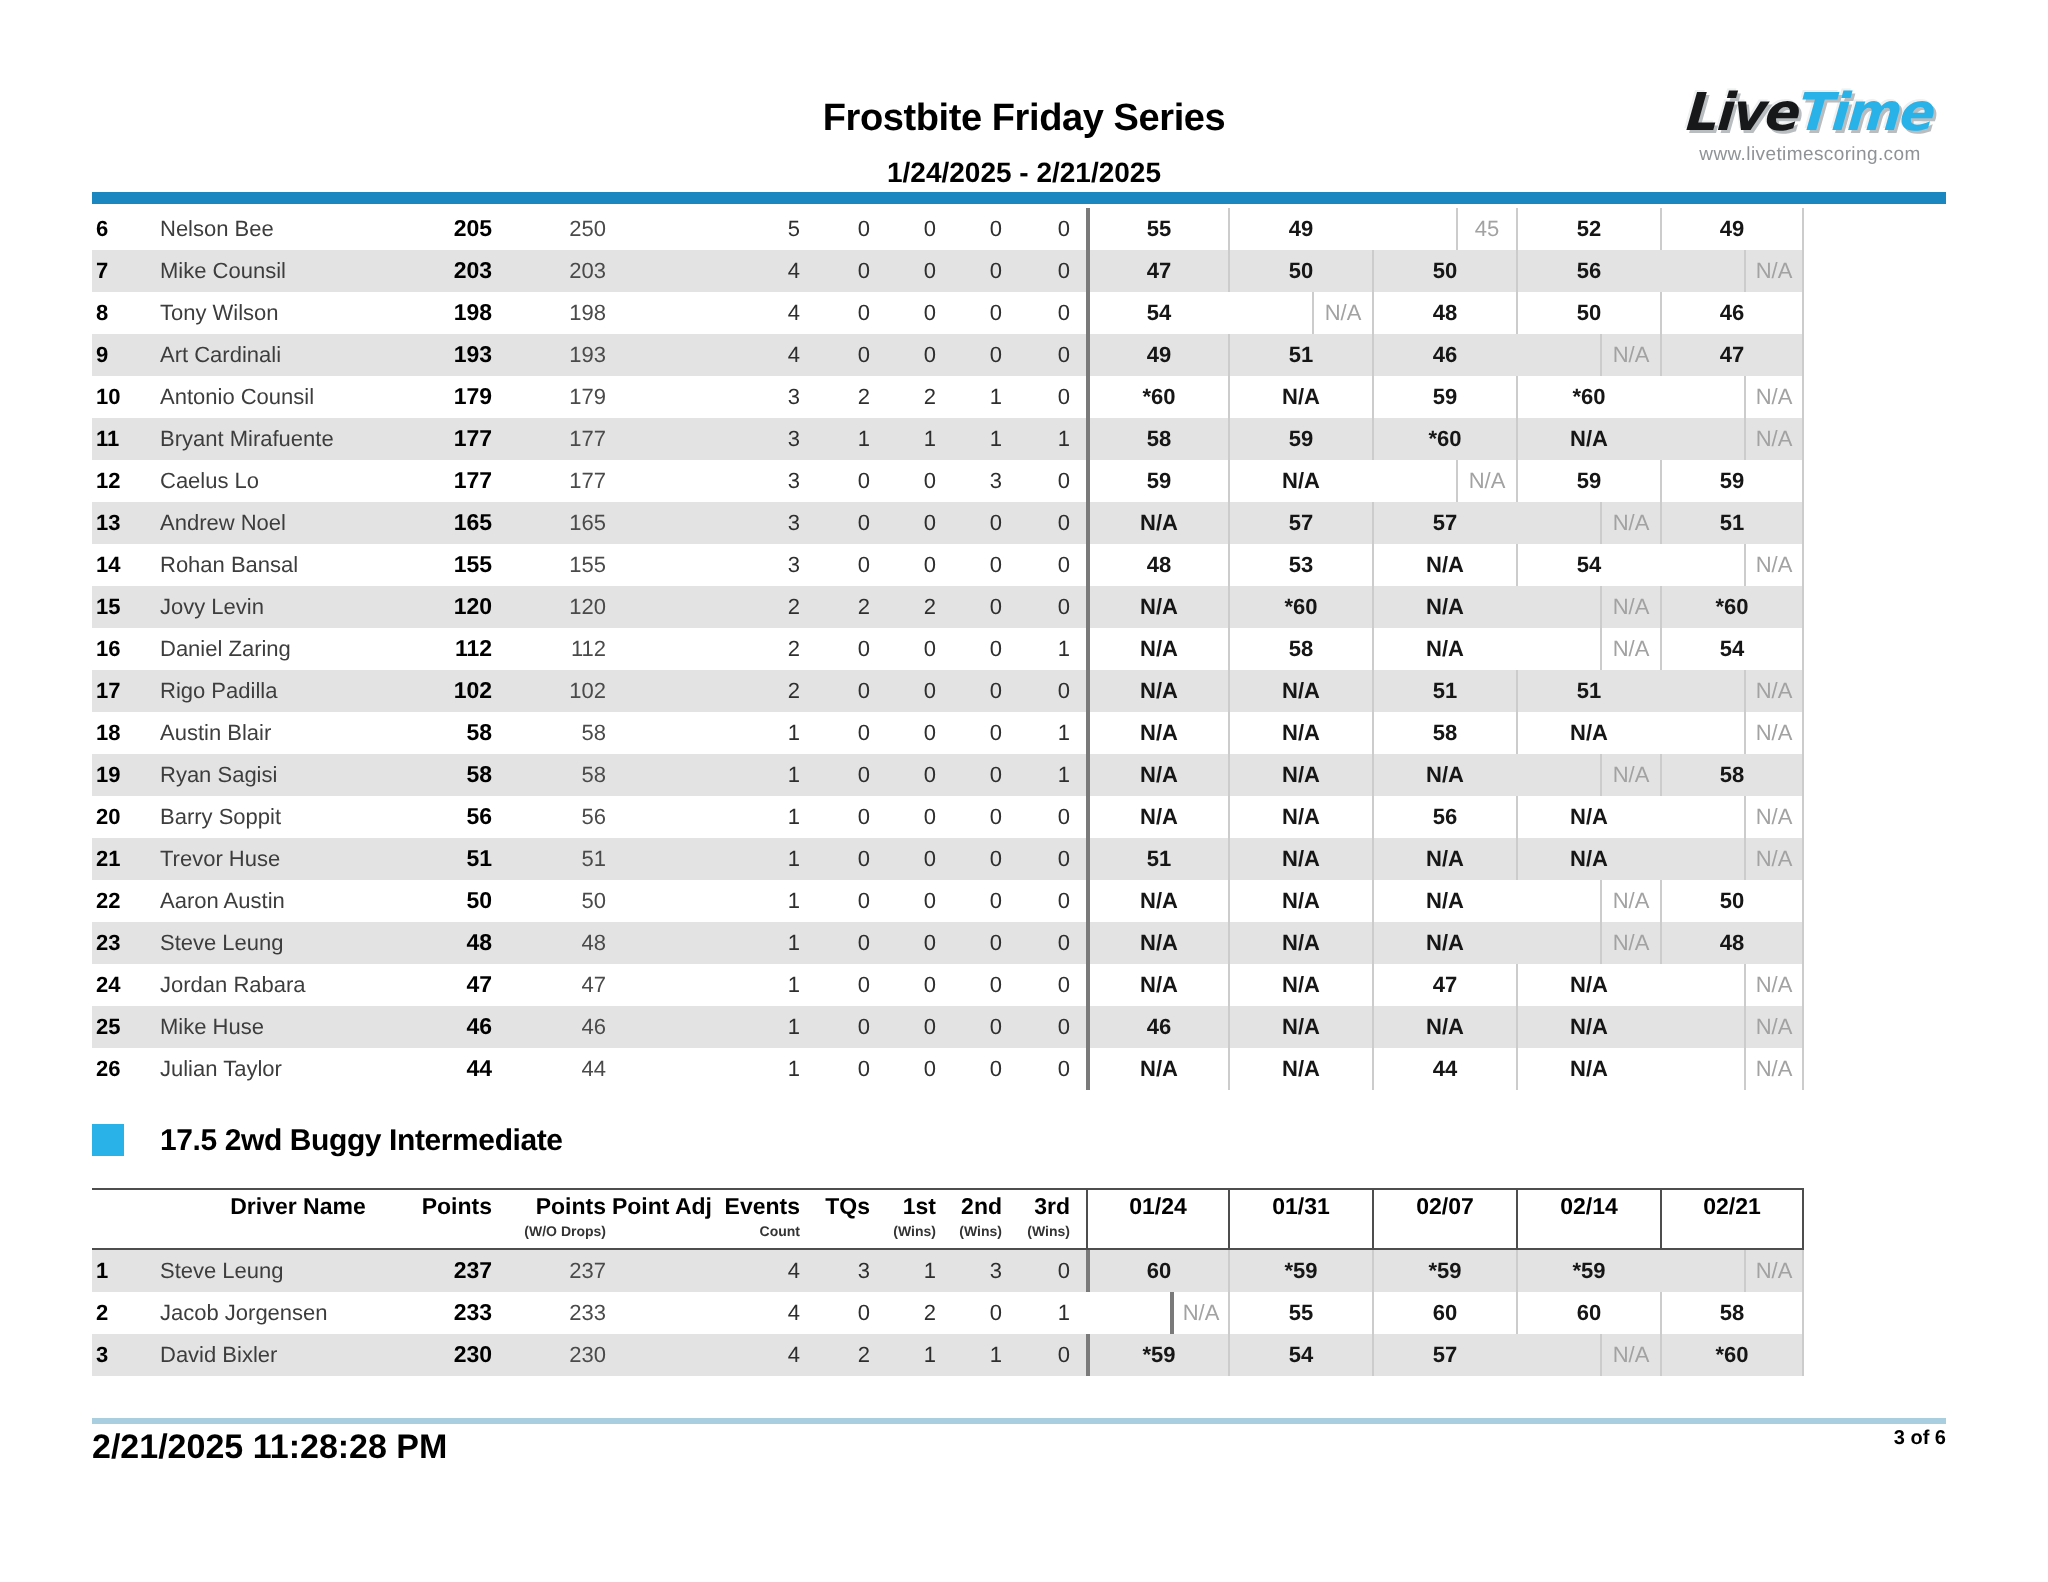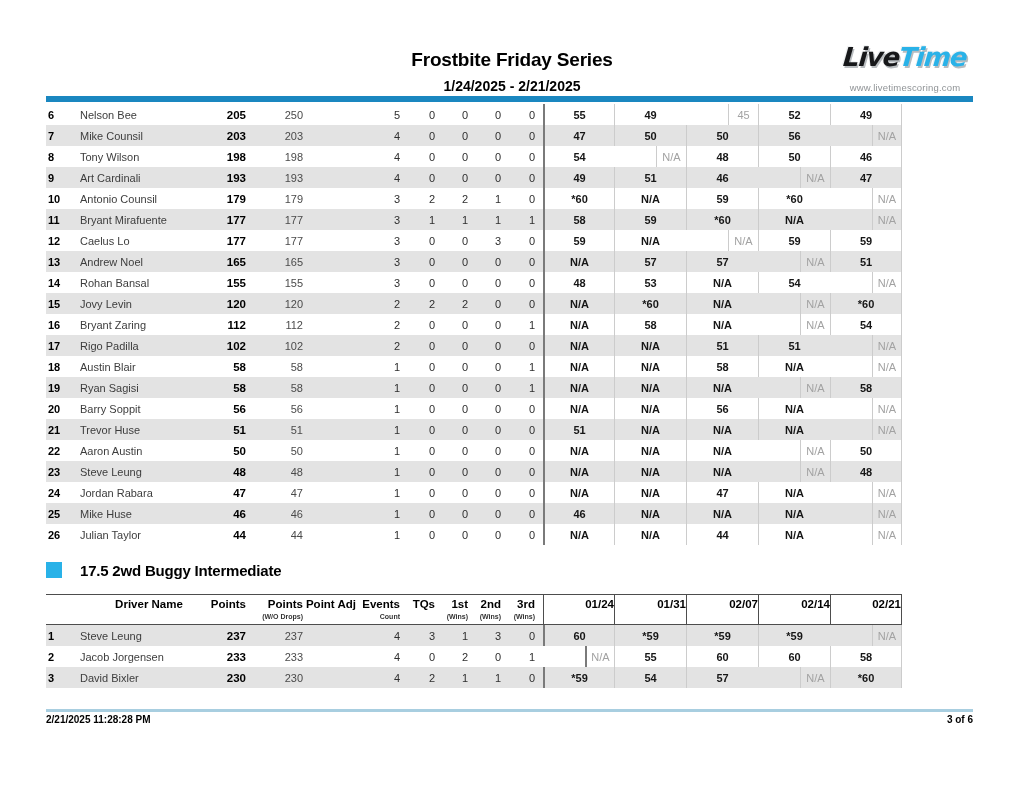--- a/index.html
+++ b/index.html
@@ -17,21 +17,21 @@
     position:absolute; left:0; right:0; top:78px; text-align:center;
     font-size:14px; font-weight:bold; color:#000;
   }
   .logo { position:absolute; top:42px; right:30px; width:178px; text-align:center; }
   .logo-text {
     font-family:"DejaVu Sans",sans-serif; font-size:26px; font-weight:bold; font-style:italic;
     letter-spacing:-1px; line-height:30px; transform:skewX(-5deg); color:#17181a;
     text-shadow:1.5px 1.5px 0 #b9bdc0, -1px -1px 0 #eef0f1;
   }
   .logo-time { color:var(--class-swatch,#2ba7df); }
-  .logo-site { font-size:9.5px; color:#8f9396; margin-top:10px; letter-spacing:0.2px; }
+  .logo-site { font-size:9.5px; color:#8f9396; margin-top:0; letter-spacing:0.2px; }
   .blue-bar { position:absolute; left:46px; top:96px; width:927px; height:6px; background:var(--accent-bar,#1a87c0); }
 
   
   .table1 { position:absolute; left:46px; top:104px; width:856px; }
   .table2 { position:absolute; left:46px; top:594px; width:856px; }
 
   .trow, .t2-header {
     display:grid;
     grid-template-columns:34px 140px 28px 57px 53px 44px 35px 33px 33px 40px 71px 72px 72px 72px 72px;
   }
@@ -61,26 +61,26 @@
   .t2-header {
     height:31px; box-sizing:border-box;
     border-top:1px solid var(--line-header,#4d4d4d);
     border-bottom:1px solid var(--line-header,#4d4d4d);
   }
   .hc { display:flex; flex-direction:column; align-items:flex-end; padding:4px 2px 0 0; line-height:11px; }
   .hc-left { align-items:center; padding-left:0; }
   .hc-third { padding-right:8px; }
   .hc .lbl { font-size:11.5px; font-weight:bold; color:#000; }
   .hc .sub { font-size:7px; font-weight:bold; color:#333; margin-top:1px; }
-  .hc-date { align-items:flex-end; padding-right:0; border-left:1px solid var(--line-header,#4d4d4d); }
+  .hc-date { align-items:center; padding-right:0; border-left:1px solid var(--line-header,#4d4d4d); }
   .hc-date.last { border-right:1px solid var(--line-header,#4d4d4d); }
 
   
   .footer-line { position:absolute; left:46px; top:709px; width:927px; height:3px; background:var(--footer-line,#a8cee0); }
-  .footer-left  { position:absolute; left:46px;  top:714px; font-size:10px; font-weight:bold; color:#000; }
+  .footer-left  { position:absolute; left:46px;  top:714px; font-size:17px; font-weight:bold; color:#000; }
   .footer-right { position:absolute; right:51px; top:714px; font-size:10px; font-weight:bold; color:#000; }
 </style>
 </head>
 <body>
 
 <div class="page">
 
   <div class="report-title">Frostbite Friday Series</div>
   <div class="report-subtitle">1/24/2025 - 2/21/2025</div>
 
@@ -257,21 +257,21 @@
         <div class="c-num">0</div>
         <div class="c-num c-third">0</div>
         <div class="c-race first">N/A</div>
         <div class="c-race">*60</div>
         <div class="c-race">N/A</div>
         <div class="c-race dim">N/A</div>
         <div class="c-race last">*60</div>
       </div>
       <div class="trow">
         <div class="c-pos">16</div>
-        <div class="c-name">Bryant Zaring</div>
+        <div class="c-name">Daniel Zaring</div>
         <div class="c-num c-points">112</div>
         <div class="c-num c-pwo">112</div>
         <div class="c-num"></div>
         <div class="c-num">2</div>
         <div class="c-num">0</div>
         <div class="c-num">0</div>
         <div class="c-num">0</div>
         <div class="c-num c-third">1</div>
         <div class="c-race first">N/A</div>
         <div class="c-race">58</div>

